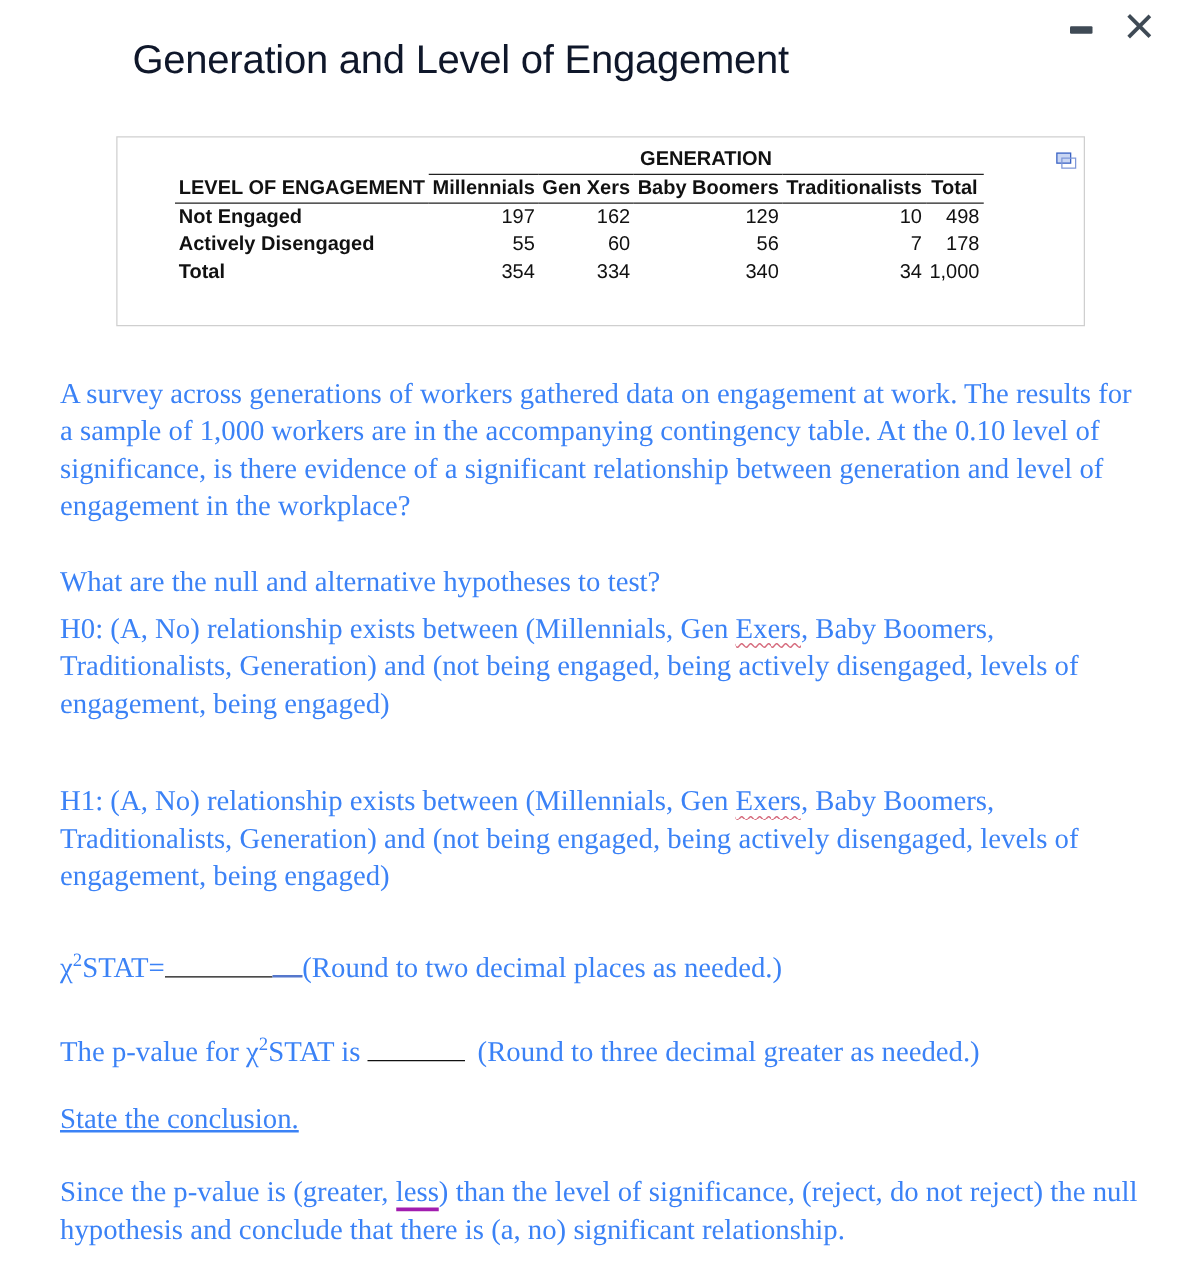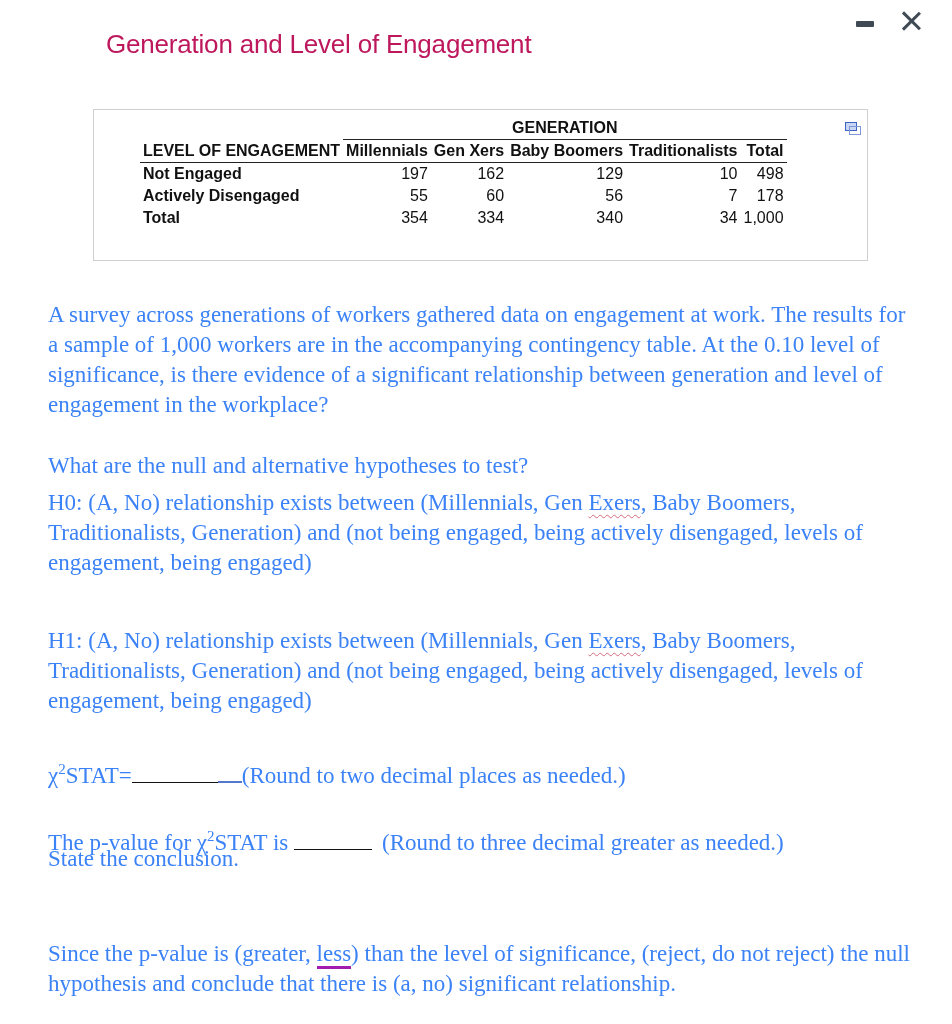--- a/index.html
+++ b/index.html
@@ -7,43 +7,43 @@
   .sans { font-family: "Liberation Sans", "DejaVu Sans", sans-serif; }
   .serif { font-family: "Liberation Serif", "DejaVu Serif", serif; }
 
   .win-controls { position:absolute; top:10px; right:30px; display:flex; align-items:center; gap:26px; }
   .minimize { width:18px; height:6px; background:#3f4a55; border-radius:1px; cursor:pointer; margin-top:6px; }
   .close { width:22px; height:22px; position:relative; cursor:pointer; }
   .close:before, .close:after { content:""; position:absolute; left:10px; top:-1px; width:2.5px; height:24px; background:#3f4a55; }
   .close:before { transform:rotate(45deg); }
   .close:after { transform:rotate(-45deg); }
 
-  .title { position:absolute; left:106px; top:29px; font-size:26px; color:#be185d; letter-spacing:-0.2px; }
+  .title { position:absolute; left:106px; top:29px; font-size:32px; color:#0f172a; letter-spacing:-0.2px; }
 
   .table-box { position:absolute; left:93px; top:109px; width:775px; height:152px; border:1.5px solid #cfcfcf; box-sizing:border-box; }
   .popout { position:absolute; right:8px; top:12px; width:14px; height:12px; cursor:pointer; }
   .popout .b1 { position:absolute; left:0; top:0; width:10px; height:7px; border:1.5px solid #3b63c4; background:#c9d6f3; }
   .popout .b2 { position:absolute; left:4px; top:4px; width:10px; height:7px; border:1.5px solid #7f98d9; }
 
   table.ct { position:absolute; left:6px; top:7px; border-collapse:collapse; font-size:16px; color:#111;margin-left:40px; }
   table.ct td, table.ct th { padding:0 3px; line-height:22px; white-space:nowrap; }
   table.ct th { font-weight:bold; }
   .gen-head th.gen { text-align:center; border-bottom:1.5px solid #222; }
-  .col-head th { border-bottom:1.5px solid #222; text-align:right; }
+  .col-head th { border-bottom:1.5px solid #222; text-align:center; }
   td.rl { font-weight:bold; text-align:left; }
   td.n { text-align:right; }
 
   .text { position:absolute; left:48px; font-size:23px; color:#3b82f6; line-height:30px; }
   .p1 { top:300px; width:870px; }
   .p2 { top:451px; }
   .h0 { top:488px; width:870px; }
   .h1 { top:626px; width:870px; }
   .chi { top:754px; }
   .pval { top:821px; }
-  .state { top:844px; }
+  .state { top:880px;text-decoration:underline; }
   .concl { top:939px; width:880px; }
   .spell { text-decoration: underline wavy #d66b7d; text-decoration-thickness:1px; text-underline-offset:4px; }
   .redline { border-bottom:3px solid #a21caf; }
   .blank { display:inline-block; border-bottom:1px solid #111; height:22px; vertical-align:baseline; }
   .blank1 { width:86px; }
   .blank1b { width:24px; border-bottom:2px solid #5577cc; }
   .blank2 { width:78px; margin-right:10px; }
   sup { font-size:15px; }
   .opt { cursor:pointer; }
 </style>

